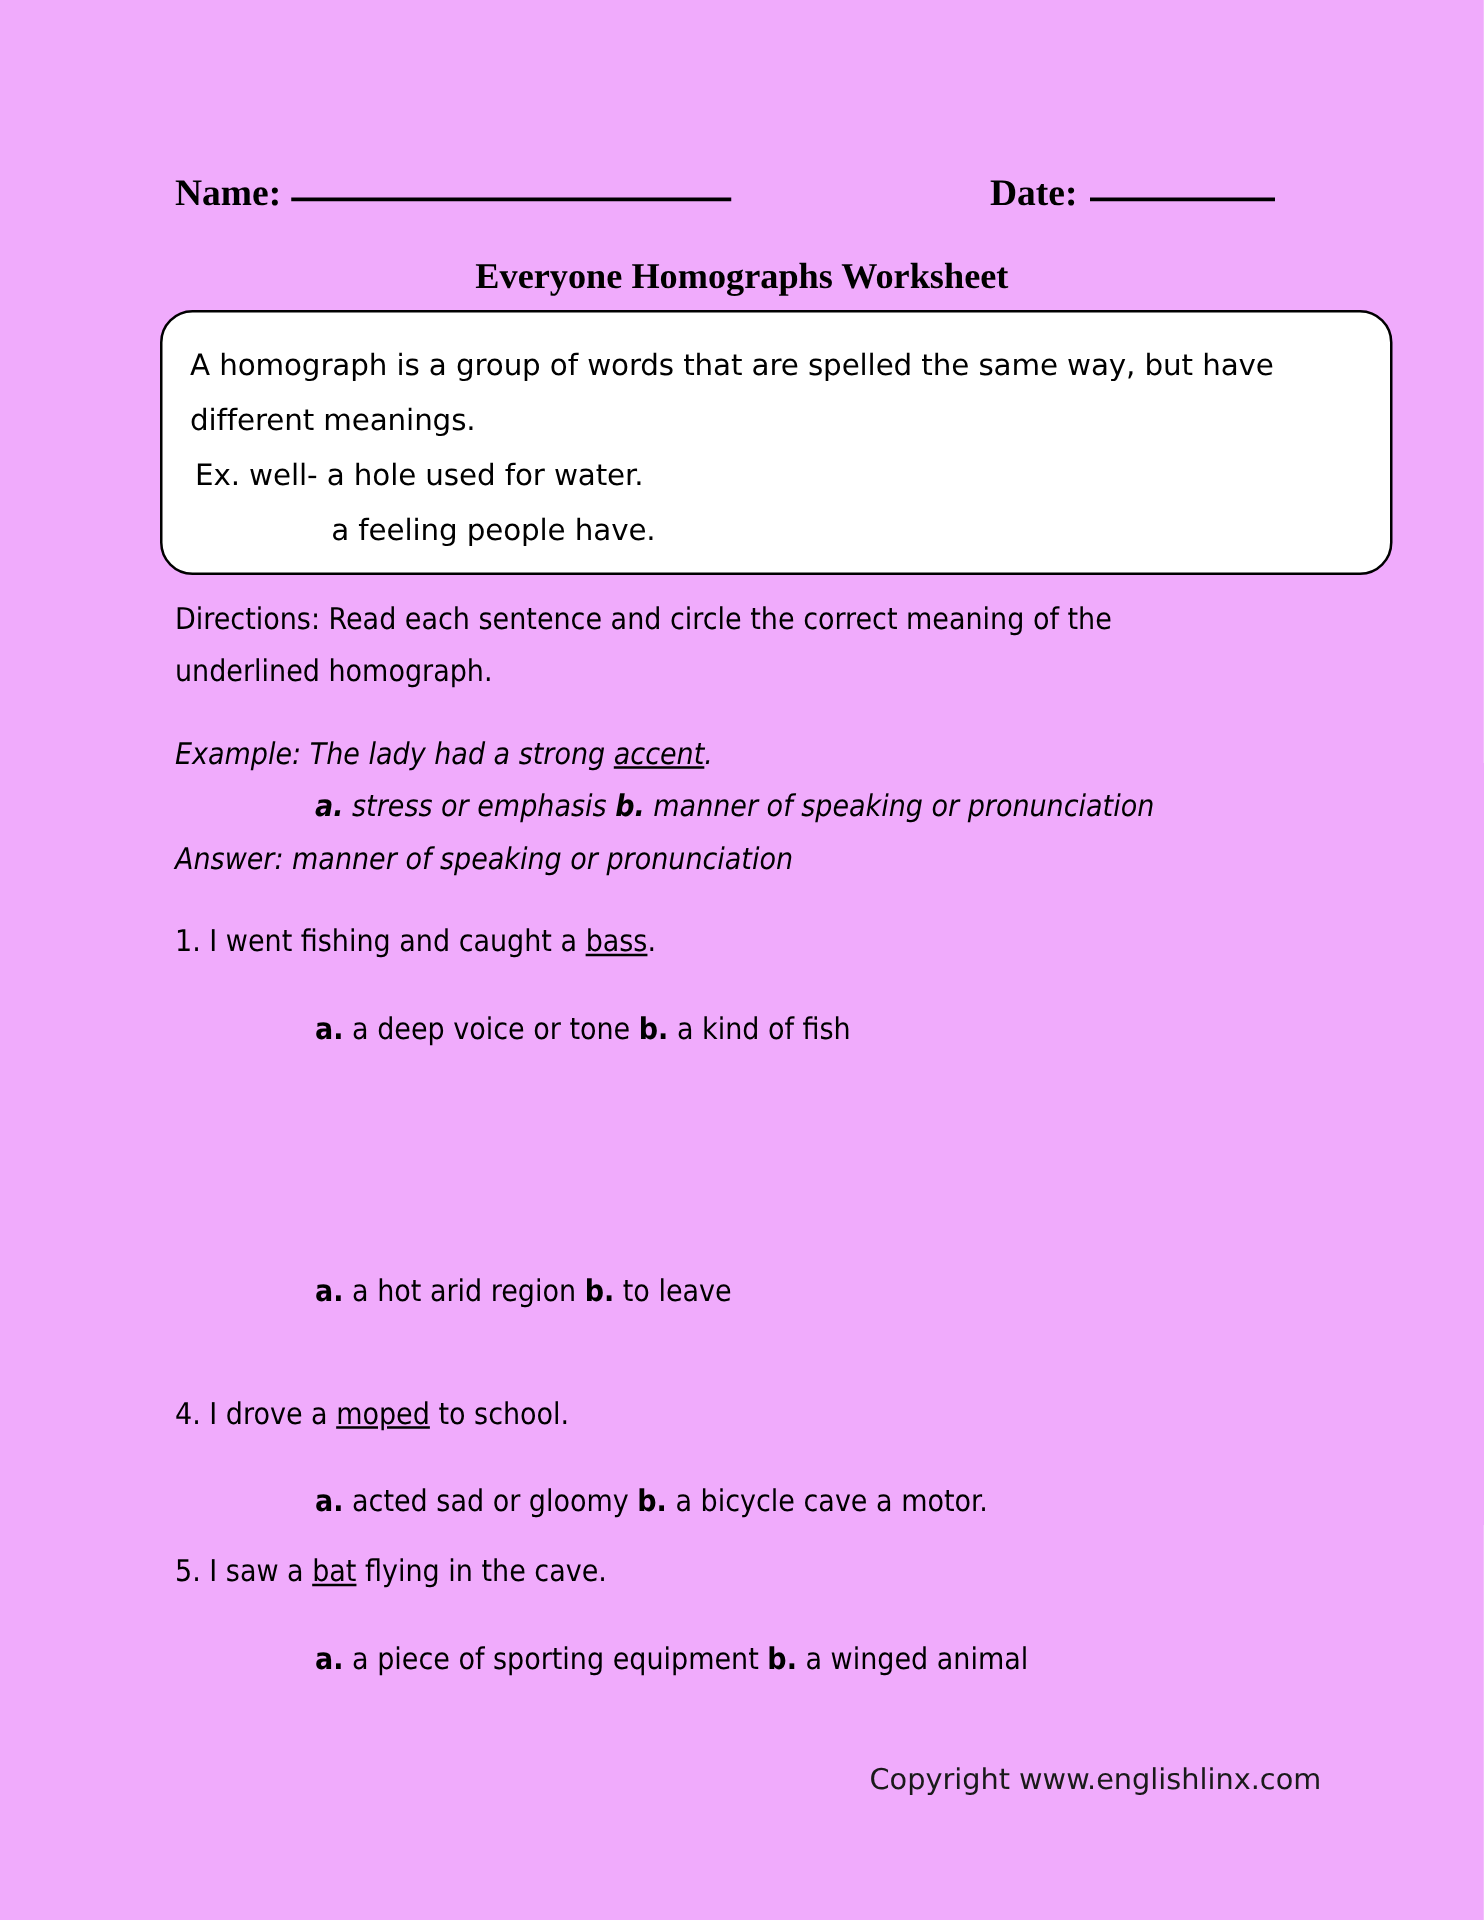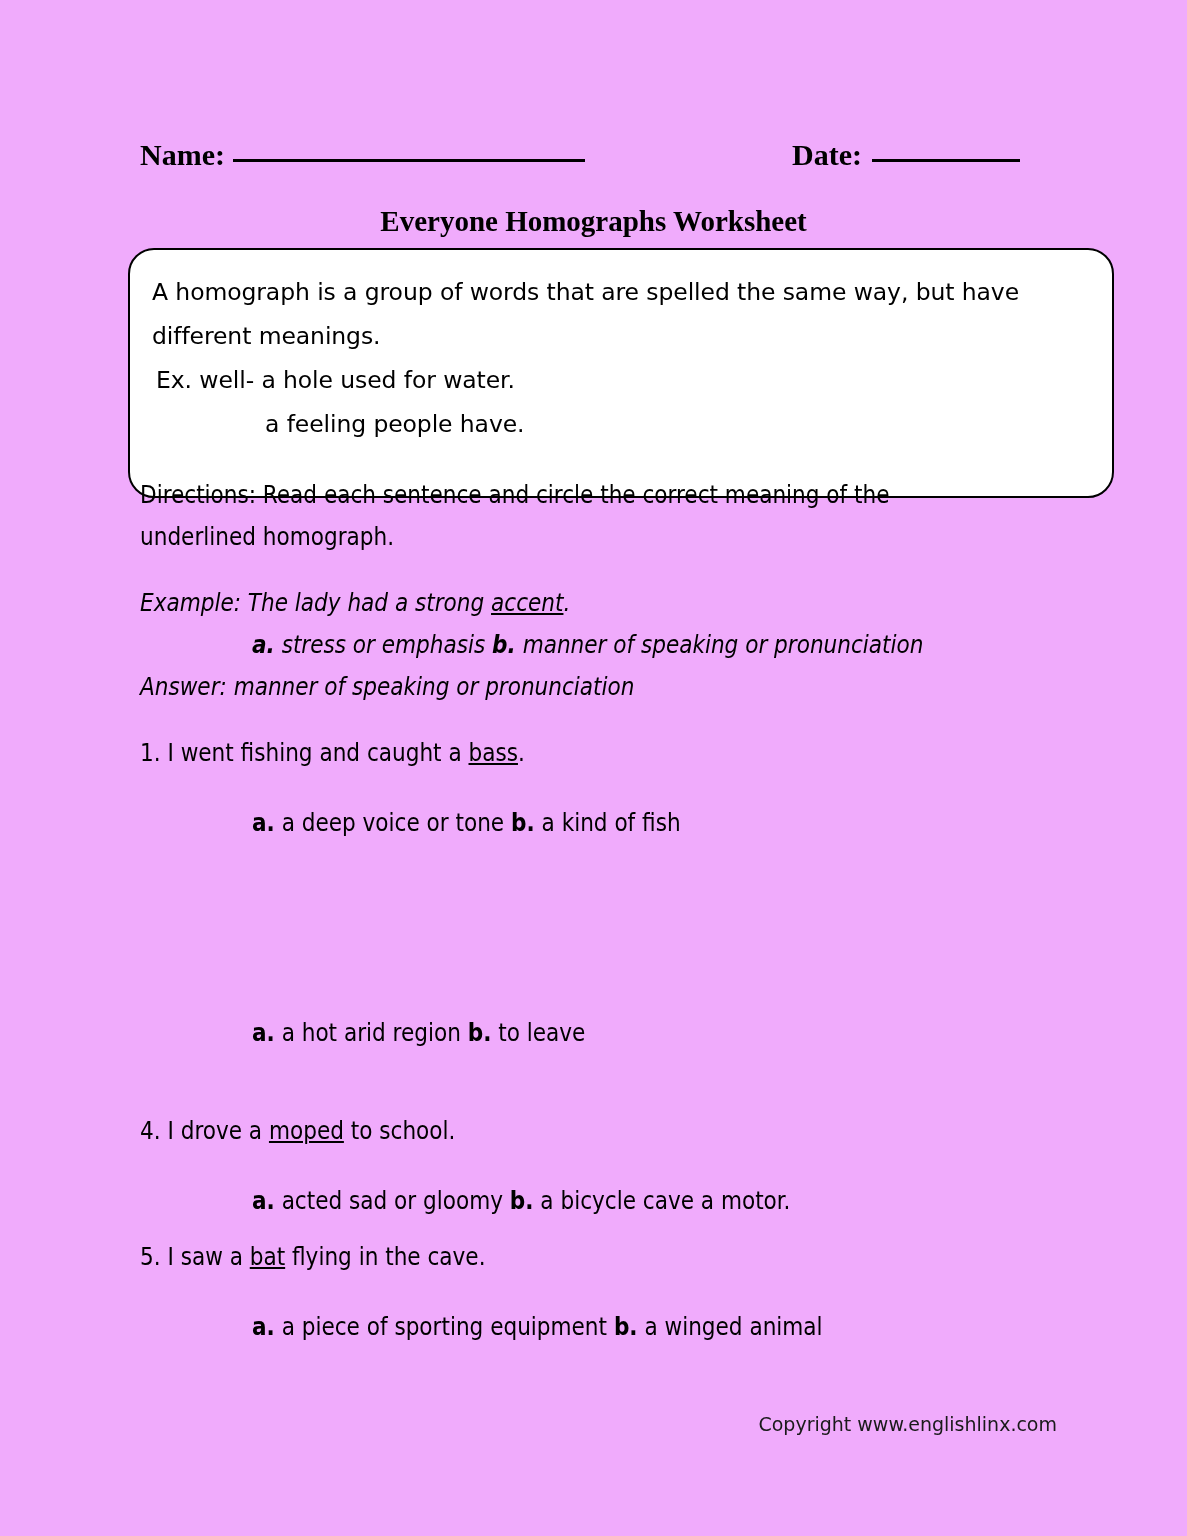--- a/index.html
+++ b/index.html
@@ -65,21 +65,21 @@
     font-size: 29px;
     line-height: 34px;
   }
 
   
   .def-box {
     position: absolute;
     left: 128px;
     top: 248px;
     width: 986px;
-    height: 250px;
+    height: 212px;
     border: 2.5px solid #000;
     border-radius: 26px;
     background: #fff;
     padding: 20px 24px 0 22px;
   }
   .def-line {
     font-family: "DejaVu Sans", sans-serif;
     font-size: 23.5px;
     line-height: 44px;
     letter-spacing: -0.1px;
@@ -118,21 +118,21 @@
 
   .q-stem  { }
   .q-opts  { padding-left: 112px; margin-top: 28px; }
 
   
   .copyright {
     position: absolute;
     right: 130px;
     top: 1412px;
     font-family: "DejaVu Sans", sans-serif;
-    font-size: 19px;
+    font-size: 23px;
     line-height: 24px;
     text-align: right;
     color: #1a1a1a;
     white-space: nowrap;
   }
 </style>
 </head>
 <body>
 
 <div class="page">

